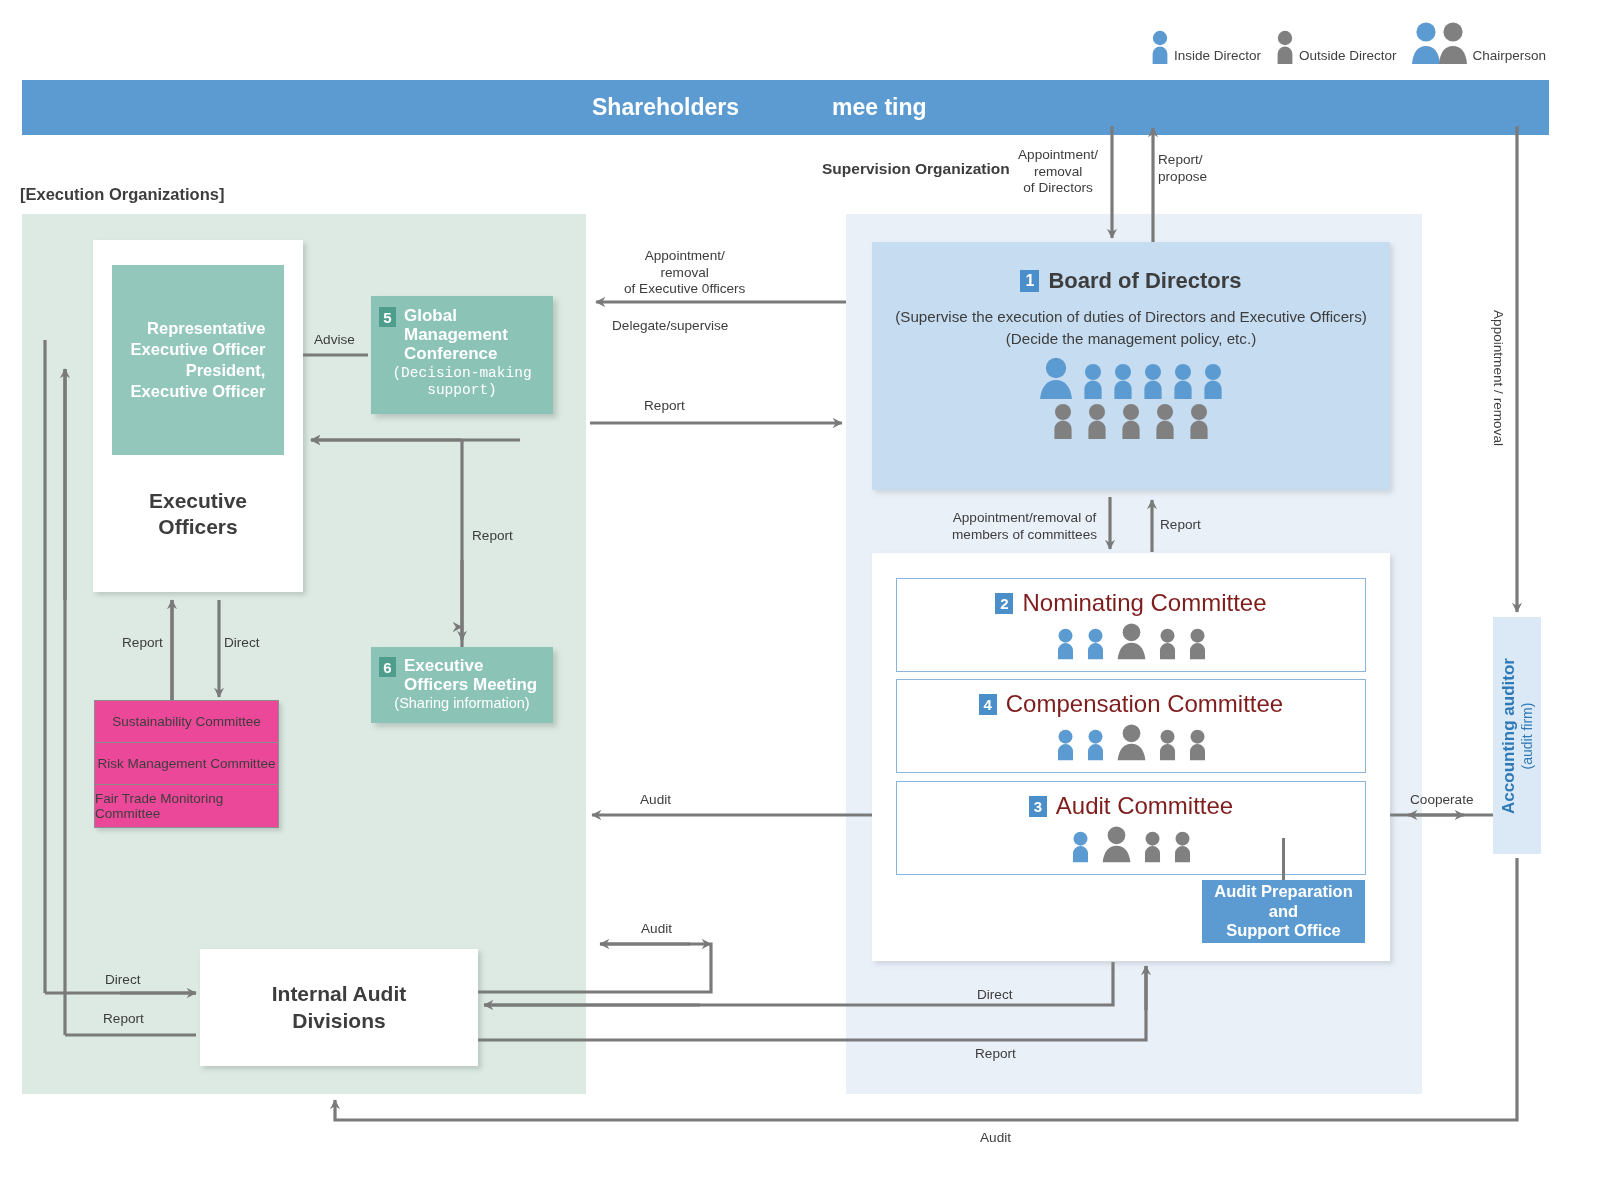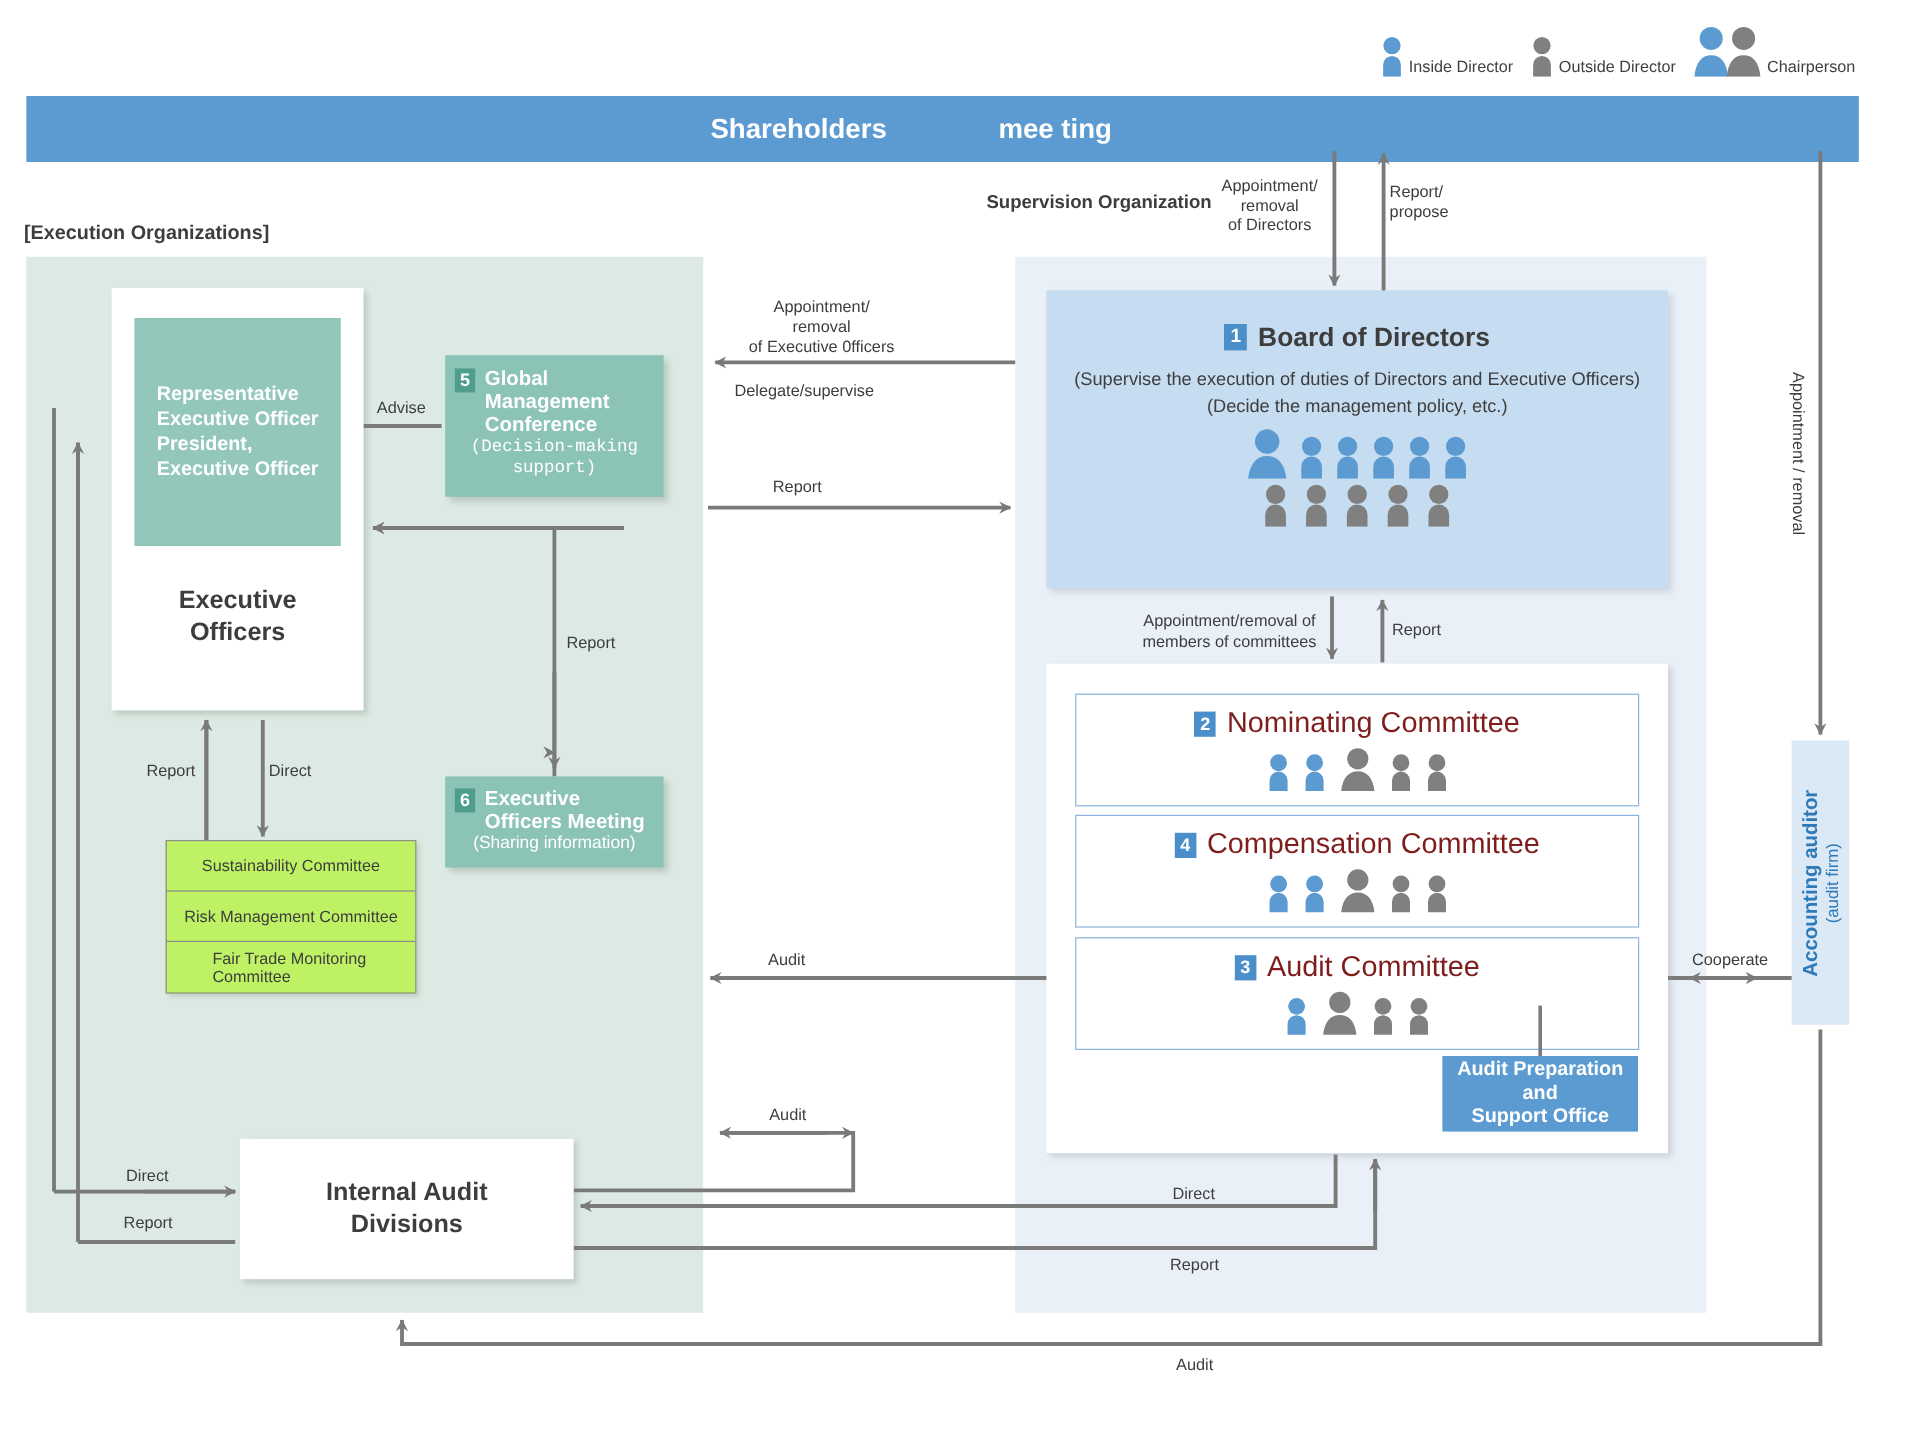--- a/index.html
+++ b/index.html
@@ -24,21 +24,21 @@
 
   
   .panel-exec{position:absolute;left:22px;top:214px;width:564px;height:880px;background:#dceae3;}
   .panel-sup{position:absolute;left:846px;top:214px;width:576px;height:880px;background:#eaf0f8;}
 
   
   .white-card{position:absolute;left:93px;top:240px;width:210px;height:352px;background:#fff;
               box-shadow:3px 3px 5px rgba(120,130,128,.33);}
   .reo{position:absolute;left:112px;top:265px;width:172px;height:190px;background:#93c7bc;
        color:#fff;font-weight:bold;font-size:16.5px;line-height:1.27;
-       display:flex;align-items:center;justify-content:center;text-align:left;}
+       display:flex;align-items:center;justify-content:center;text-align:right;}
   .eo{position:absolute;left:112px;top:455px;width:172px;height:118px;background:#fff;
       color:#3d3d3d;font-weight:bold;font-size:21px;line-height:1.25;
       display:flex;align-items:center;justify-content:center;text-align:center;}
 
   .gmc{position:absolute;left:371px;top:296px;width:182px;height:118px;background:#8cc3b7;
        box-shadow:4px 4px 5px rgba(120,130,128,.33);color:#fff;padding:10px 8px 8px 8px;
        box-sizing:border-box;}
   .gmc .hdr{display:flex;align-items:flex-start;gap:8px;}
   .gmc .num{background:#4f9e8d;color:#fff;font-weight:bold;font-size:15px;width:17px;height:20px;
             display:flex;align-items:center;justify-content:center;flex:0 0 auto;margin-top:1px;}
@@ -47,26 +47,26 @@
 
   .eom{position:absolute;left:371px;top:647px;width:182px;height:76px;background:#8cc3b7;
        box-shadow:4px 4px 5px rgba(120,130,128,.33);color:#fff;padding:9px 8px 8px 8px;
        box-sizing:border-box;}
   .eom .hdr{display:flex;align-items:flex-start;gap:8px;}
   .eom .num{background:#4f9e8d;color:#fff;font-weight:bold;font-size:15px;width:17px;height:20px;
             display:flex;align-items:center;justify-content:center;flex:0 0 auto;margin-top:1px;}
   .eom .ttl{font-weight:bold;font-size:17px;line-height:1.12;}
   .eom .sub{font-size:14.5px;line-height:1.15;text-align:center;margin-top:1px;}
 
-  .cmt-list{position:absolute;left:94px;top:700px;width:209px;
-            box-shadow:3px 3px 4px rgba(120,130,128,.3);background:#bef264;
-            border:1px solid #8d8d8d;box-sizing:border-box;margin-left:44px;}
+  .cmt-list{position:absolute;left:94px;top:700px;width:185px;
+            box-shadow:3px 3px 4px rgba(120,130,128,.3);background:#ec4899;
+            border:1px solid #8d8d8d;box-sizing:border-box;}
   .cmt-list .row{height:42px;border-bottom:1px solid #8d8d8d;display:flex;align-items:center;
                  justify-content:center;font-size:13.5px;color:#3d3d3d;box-sizing:border-box;}
-  .cmt-list .row:last-child{border-bottom:none;padding-left:38px;}
+  .cmt-list .row:last-child{border-bottom:none;}
 
   .iad{position:absolute;left:200px;top:949px;width:278px;height:117px;background:#fff;
        box-shadow:3px 3px 5px rgba(120,130,128,.33);color:#3d3d3d;font-weight:bold;font-size:21px;
        line-height:1.25;display:flex;align-items:center;justify-content:center;text-align:center;}
 
   
   .bod{position:absolute;left:872px;top:242px;width:518px;height:248px;background:#c6dcf0;
        box-shadow:3px 3px 5px rgba(140,150,160,.3);}
   .bod .ttl{display:flex;align-items:center;justify-content:center;gap:9px;margin-top:26px;}
   .bod .num{background:#4a8fc9;color:#fff;font-weight:bold;font-size:16px;width:19px;height:22px;

